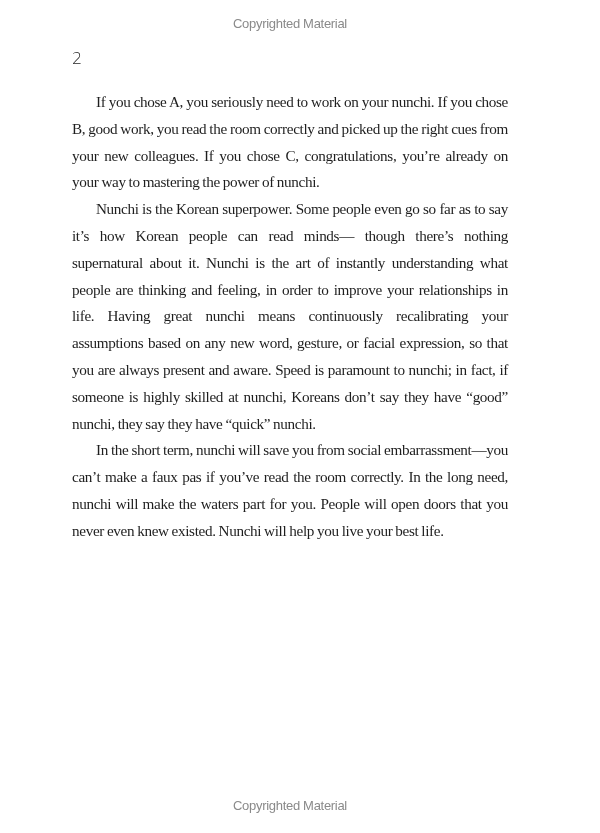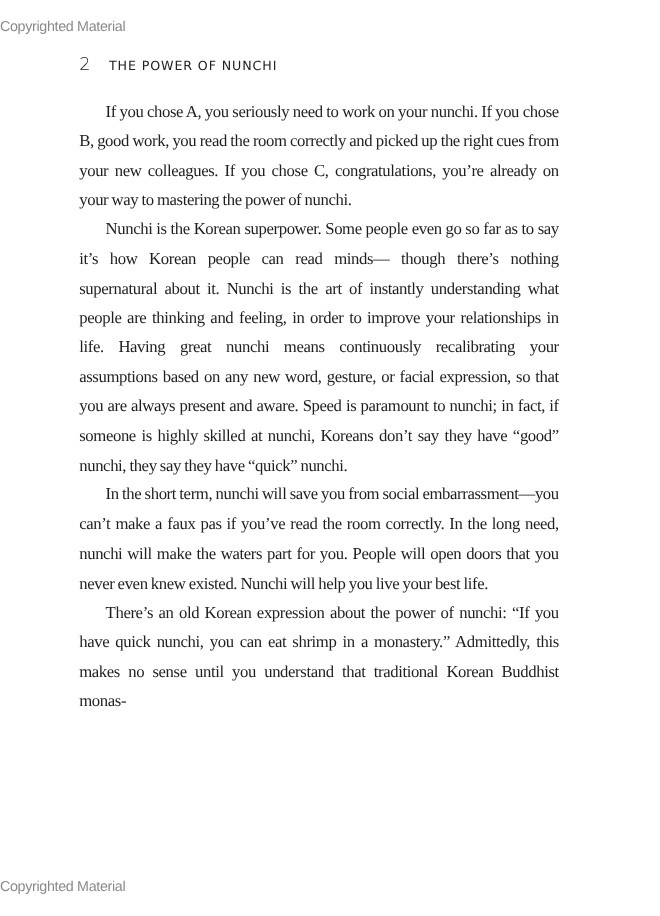--- a/index.html
+++ b/index.html
@@ -10,21 +10,21 @@
     body {
       width: 600px;
       height: 833px;
       position: relative;
       overflow: hidden;
     }
     .watermark {
       position: absolute;
       left: 0;
       width: 580px;
-      text-align: left;
+      text-align: center;
       font-family: "Liberation Sans", sans-serif;
       font-size: 13px;
       color: #8a8a8a;
       letter-spacing: -0.3px;
     }
     .watermark.top { top: 16px; }
     .watermark.bottom { top: 798px; }
     .running-head {
       position: absolute;
       top: 49px;
@@ -65,23 +65,21 @@
       text-align-last: justify;
     }
   </style>
 </head>
 <body>
 
 <div class="watermark top">Copyrighted Material</div>
 
 <div class="running-head">
   <span class="page-number">2</span>
-  <span class="running-title">THE POWER OF NUNCHI</span>
 </div>
 
 <div class="body-text">
   <p>If you chose A, you seriously need to work on your nun­chi. If you chose B, good work, you read the room correctly and picked up the right cues from your new colleagues. If you chose C, congratulations, you’re already on your way to mastering the power of nunchi.</p>
   <p>Nunchi is the Korean superpower. Some people even go so far as to say it’s how Korean people can read minds— though there’s nothing supernatural about it. Nunchi is the art of instantly understanding what people are think­ing and feeling, in order to improve your relationships in life. Having great nunchi means continuously recalibrating your assumptions based on any new word, gesture, or facial expression, so that you are always present and aware. Speed is paramount to nunchi; in fact, if someone is highly skilled at nunchi, Koreans don’t say they have “good” nun­chi, they say they have “quick” nunchi.</p>
   <p>In the short term, nunchi will save you from social embarrassment—you can’t make a faux pas if you’ve read the room correctly. In the long need, nunchi will make the waters part for you. People will open doors that you never even knew existed. Nunchi will help you live your best life.</p>
-  <p class="last-cont">There’s an old Korean expression about the power of nunchi: “If you have quick nunchi, you can eat shrimp in a monastery.” Admittedly, this makes no sense until you understand that traditional Korean Buddhist monas-</p>
 </div>
 
 <div class="watermark bottom">Copyrighted Material</div>
 
 </body></html>

